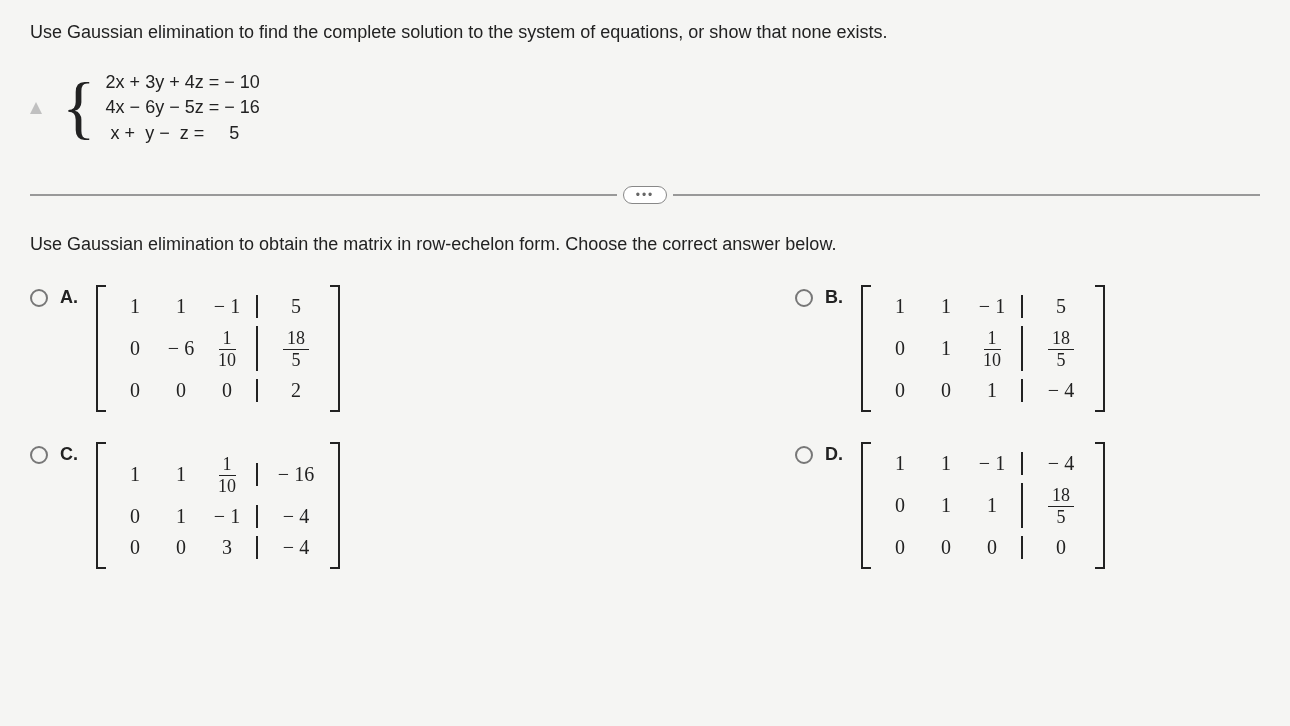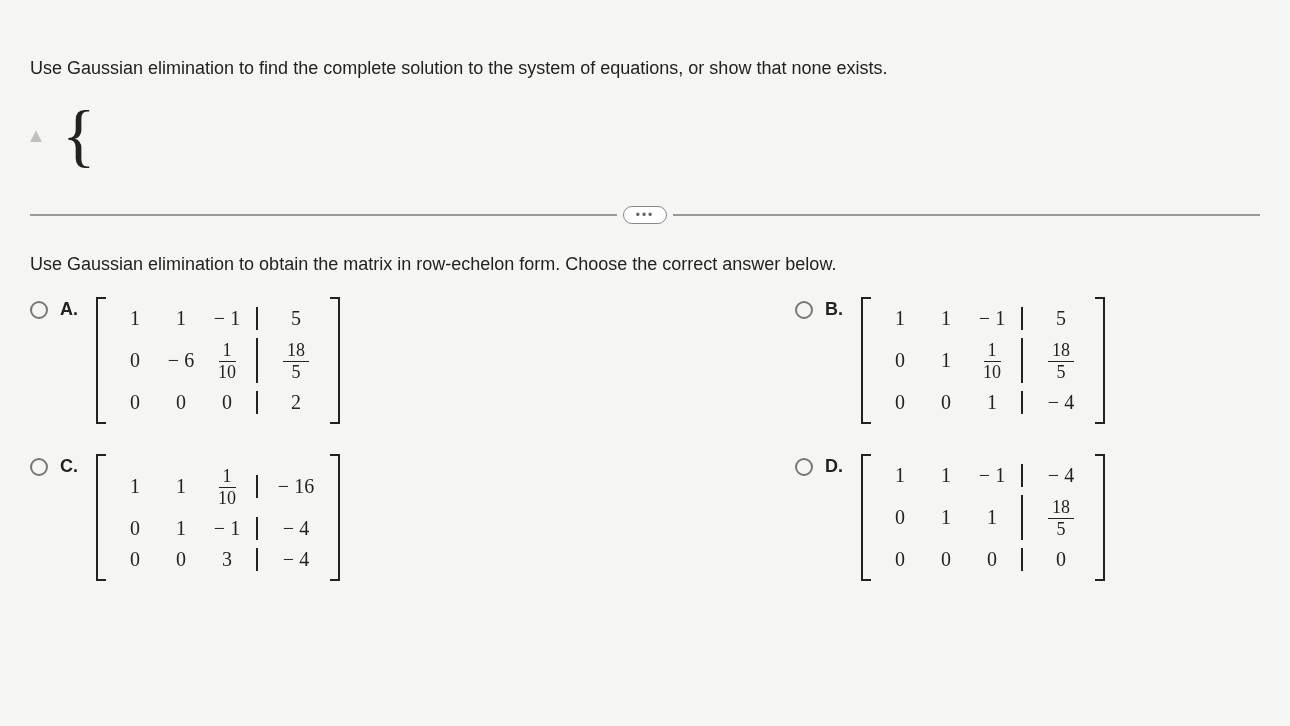--- a/index.html
+++ b/index.html
@@ -5,21 +5,21 @@
     * { margin: 0; padding: 0; box-sizing: border-box; }
     body {
       font-family: Arial, sans-serif;
       font-size: 18px;
       background: #f5f5f3;
       color: #222;
       padding: 20px 30px;
       width: 1290px;
       height: 726px;
     }
-    .intro { margin-bottom: 25px; line-height: 1.4; margin-top: 36px; }
+    .intro { margin-bottom: 25px; line-height: 1.4; }
     .system-wrap {
       display: flex;
       align-items: center;
       margin-bottom: 40px;
     }
     .arrow-indicator {
       width: 12px; height: 12px;
       background: #c0c0c0;
       clip-path: polygon(0 100%, 50% 0, 100% 100%);
       margin-right: 20px;
@@ -46,21 +46,21 @@
     .dots {
       border: 1.5px solid #888;
       border-radius: 12px;
       padding: 1px 12px;
       margin: 0 6px;
       letter-spacing: 2px;
       color: #666;
       font-size: 12px;
       background: #fff;
     }
-    .prompt { margin-bottom: 22px; }
+    .prompt { margin-bottom: 30px; }
     .choices {
       display: grid;
       grid-template-columns: 1fr 1fr;
       column-gap: 300px;
       row-gap: 30px;
     }
     .choice { display: flex; align-items: flex-start; gap: 12px; }
     .radio {
       width: 18px; height: 18px;
       border: 2px solid #777;
@@ -91,20 +91,25 @@
     .frac .den { padding: 0 4px; text-align: center; }
   </style>
 </head>
 <body>
 
 <div class="intro">Use Gaussian elimination to find the complete solution to the system of equations, or show that none exists.</div>
 
 <div class="system-wrap">
   <div class="arrow-indicator"></div>
   <div class="brace">{</div>
+  <div class="eqs">
+    <div class="row">2x + 3y + 4z = − 10</div>
+    <div class="row">4x − 6y − 5z = − 16</div>
+    <div class="row"> x +  y −  z =     5</div>
+  </div>
 </div>
 
 <div class="divider-row">
   <hr class="hr-line">
   <span class="dots">•••</span>
   <hr class="hr-line">
 </div>
 
 <div class="prompt">Use Gaussian elimination to obtain the matrix in row-echelon form. Choose the correct answer below.</div>
 

